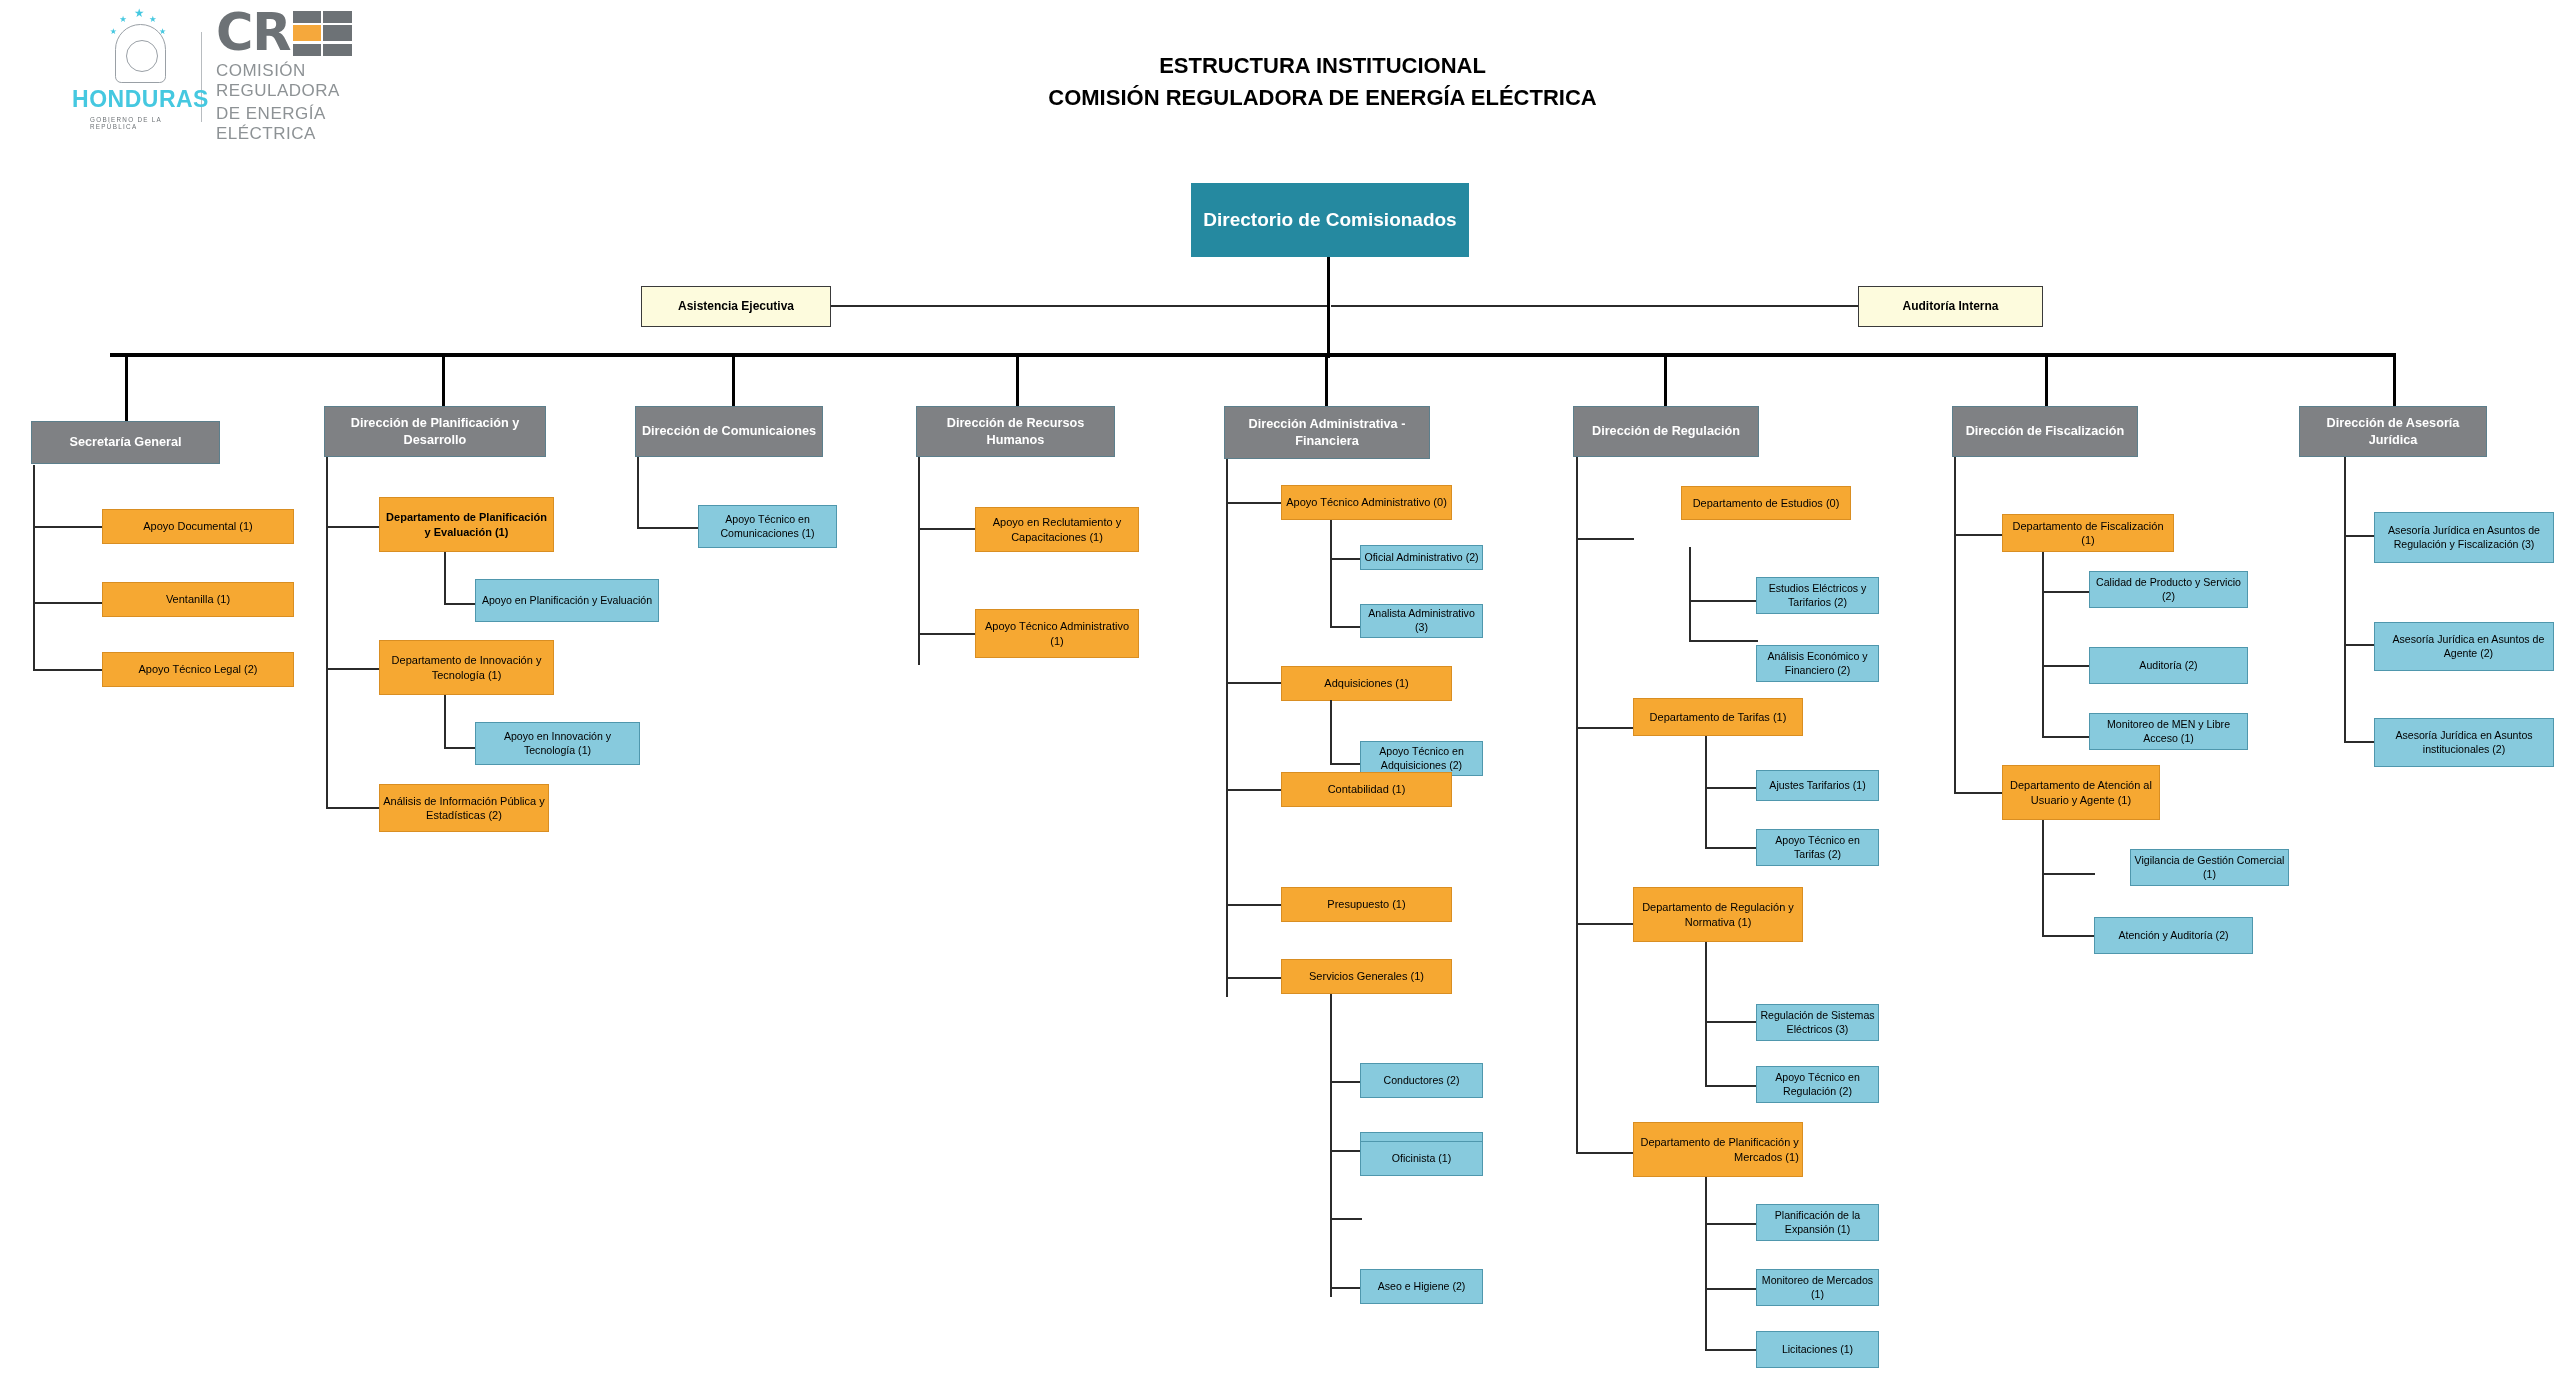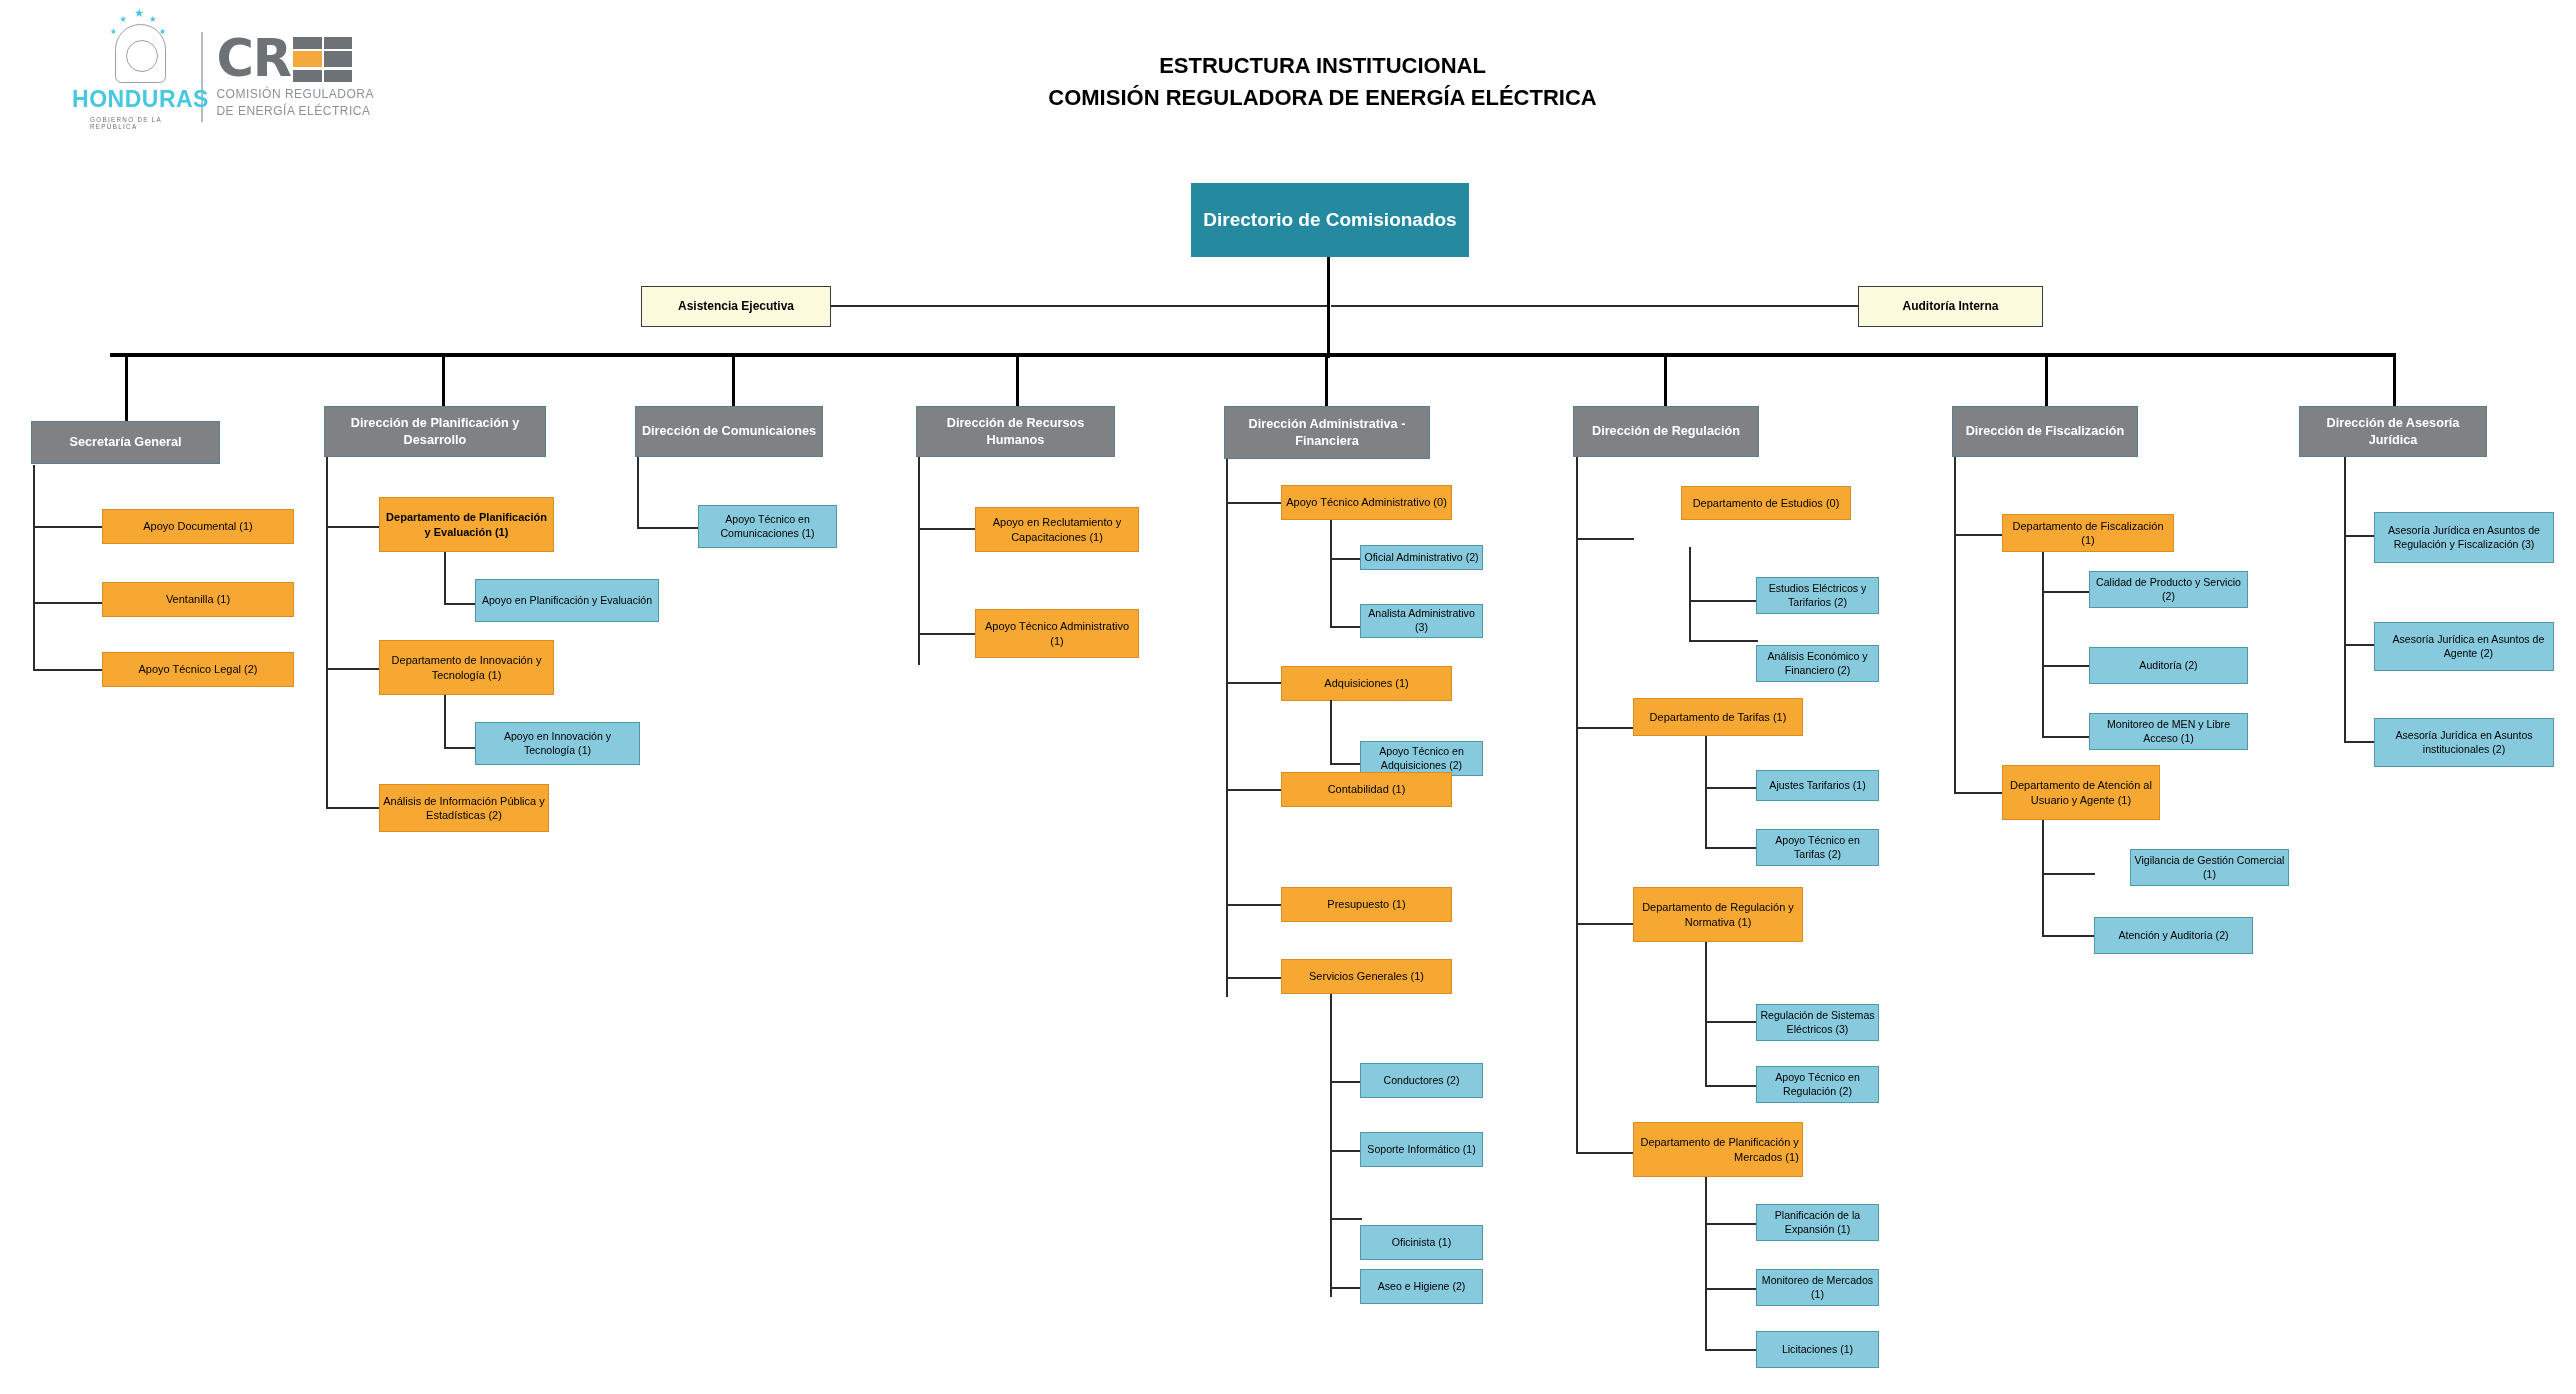--- a/index.html
+++ b/index.html
@@ -97,21 +97,21 @@
     flex-direction: column;
     justify-content: center;
     margin: 0 2.1px;
     height: 49px;
   }
   #cree-e-stack span { display: block; width: 28.6px; height: 11.6px; }
   .e-bar-gray { background: #6d7276; }
   .e-bar-orange { background: #f5a83c; height: 16px !important; margin: 2.6px 0; }
   #cree-sub1, #cree-sub2 {
     color: #8d9295;
-    font-size: 12px;
+    font-size: 17px;
     letter-spacing: 0.5px;
     margin-top: 3.2px;
   }
 
   #title-block {
     position: absolute;
     left: 878px;
     top: 50px;
     width: 889px;
     text-align: center;
@@ -305,21 +305,21 @@
   <div class="node node-dept" style="left:1281px; top:887px; width:171px; height:35px;">Presupuesto  (1)</div>
 
   <div class="node node-dept" style="left:1281px; top:959px; width:171px; height:35px;">Servicios Generales (1)</div>
   <div class="line line-thin" style="left:1330px; top:994px; width:1.6px; height:303px;"></div>
   <div class="line line-thin" style="left:1330px; top:1081px; width:32px; height:1.6px;"></div>
   <div class="line line-thin" style="left:1330px; top:1150px; width:32px; height:1.6px;"></div>
   <div class="line line-thin" style="left:1330px; top:1218px; width:32px; height:1.6px;"></div>
   <div class="line line-thin" style="left:1330px; top:1287px; width:32px; height:1.6px;"></div>
   <div class="node node-unit" style="left:1360px; top:1063px; width:123px; height:35px;">Conductores (2)</div>
   <div class="node node-unit" style="left:1360px; top:1132px; width:123px; height:35px;">Soporte Informático (1)</div>
-  <div class="node node-unit" style="left:1360px; top:1225px; width:123px; height:35px;">Oficinista (1)</div>
+  <div class="node node-unit" style="left:1360px; top:1141px; width:123px; height:35px;">Oficinista (1)</div>
   <div class="node node-unit" style="left:1360px; top:1269px; width:123px; height:35px;">Aseo e Higiene (2)</div>
 
   <div class="node node-dir" style="left:1573px; top:406px; width:186px; height:51px;">Dirección de Regulación</div>
   <div class="line line-thin" style="left:1576px; top:457px; width:1.6px; height:696px;"></div>
   <div class="line line-thin" style="left:1576px; top:538px; width:58px; height:1.6px;"></div>
   <div class="line line-thin" style="left:1576px; top:727px; width:58px; height:1.6px;"></div>
   <div class="line line-thin" style="left:1576px; top:923px; width:58px; height:1.6px;"></div>
   <div class="line line-thin" style="left:1576px; top:1152px; width:58px; height:1.6px;"></div>
 
   <div class="node node-dept" style="left:1633px; top:486px; width:170px; height:34px;margin-left:48px;">Departamento de Estudios (0)</div>

